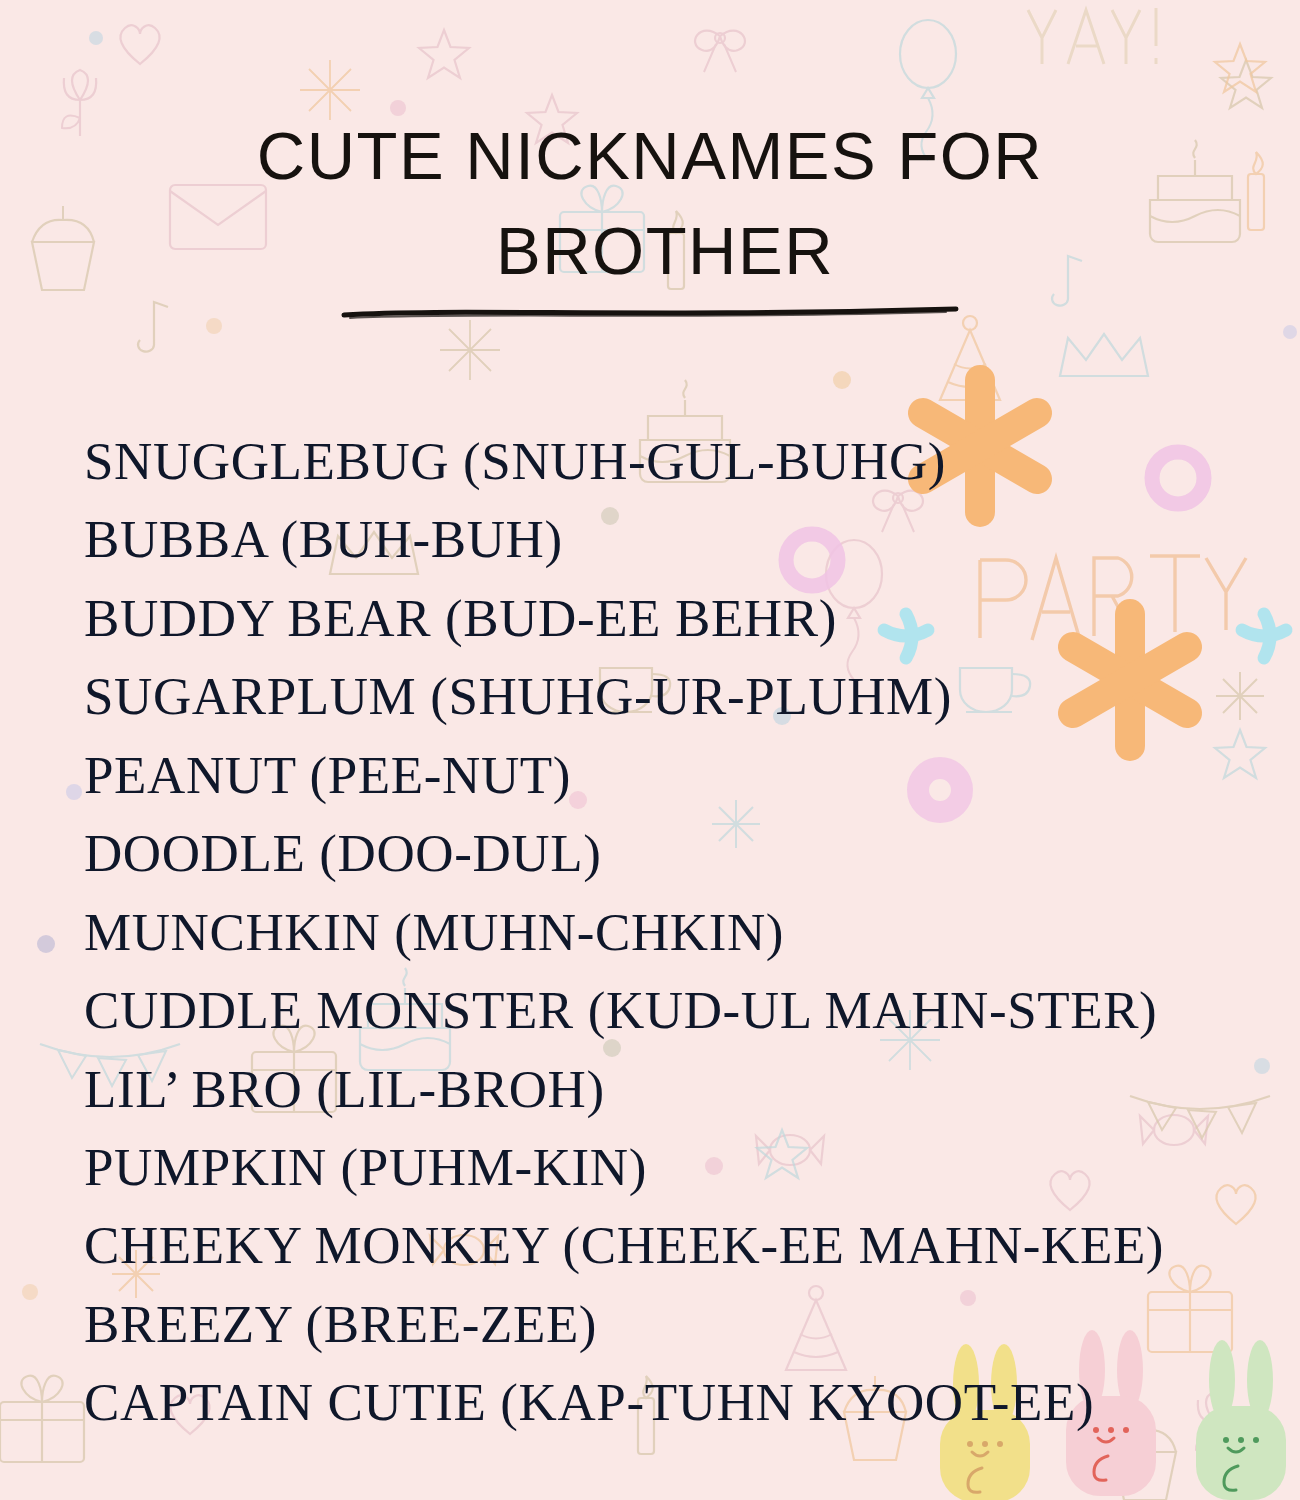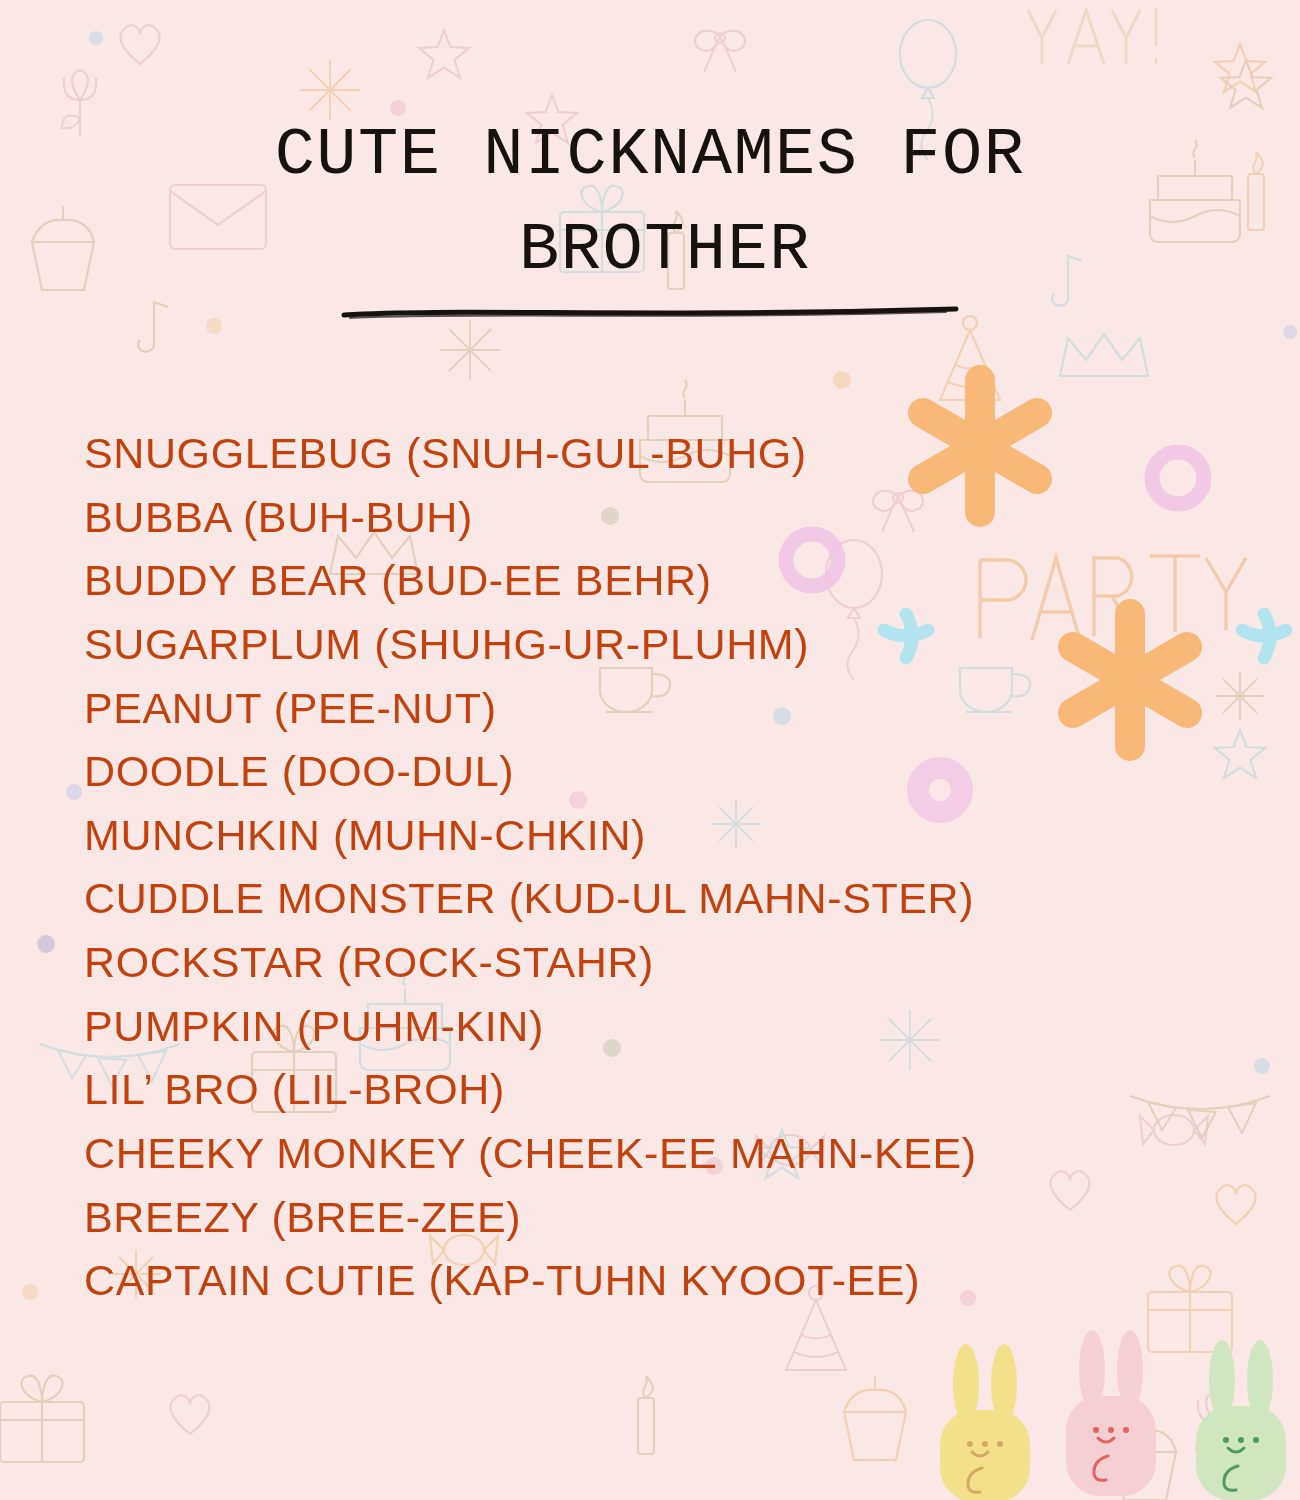--- a/index.html
+++ b/index.html
@@ -44,21 +44,21 @@
   
   .heading-wrap {
     position: absolute;
     top: 108px;
     left: 0;
     width: 1300px;
     text-align: center;
     z-index: 5;
   }
   .title {
-    font-family: Liberation Mono, monospace;
+    font-family: Liberation Sans, sans-serif;
     font-weight: 400;
     font-size: 67px;
     letter-spacing: 1.5px;
     line-height: 1.42;
     color: #16120f;
     margin: 0;
     text-transform: uppercase;
   }
   .title .line2 {
     display: block;
@@ -75,25 +75,25 @@
     position: absolute;
     top: 422px;
     left: 84px;
     width: 1140px;
     z-index: 5;
     margin: 0;
     padding: 0;
     list-style: none;
   }
   .list li {
-    font-family: Liberation Sans, sans-serif;
-    font-size: 43px;
+    font-family: Liberation Serif, serif;
+    font-size: 53px;
     line-height: 1.48;
     letter-spacing: 0.6px;
-    color: #c2410c;
+    color: #0f172a;
     white-space: nowrap;
     text-transform: uppercase;
   }
 
   
   .bunny {
     position: absolute;
     bottom: -6px;
     z-index: 4;
   }
@@ -334,23 +334,22 @@
 
   <ul class="list">
     <li>SNUGGLEBUG (SNUH-GUL-BUHG)</li>
     <li>BUBBA (BUH-BUH)</li>
     <li>BUDDY BEAR (BUD-EE BEHR)</li>
     <li>SUGARPLUM (SHUHG-UR-PLUHM)</li>
     <li>PEANUT (PEE-NUT)</li>
     <li>DOODLE (DOO-DUL)</li>
     <li>MUNCHKIN (MUHN-CHKIN)</li>
     <li>CUDDLE MONSTER (KUD-UL MAHN-STER)</li>
-    <li>ROCKSTAR (ROCK-STAHR)</li>
+    <li>LIL’ BRO (LIL-BROH)</li>
     <li>PUMPKIN (PUHM-KIN)</li>
-    <li>LIL’ BRO (LIL-BROH)</li>
     <li>CHEEKY MONKEY (CHEEK-EE MAHN-KEE)</li>
     <li>BREEZY (BREE-ZEE)</li>
     <li>CAPTAIN CUTIE (KAP-TUHN KYOOT-EE)</li>
   </ul>
 
   <div class="bunny" style="left:930px; bottom:-4px;">
     <svg width="110" height="160" viewBox="0 0 110 160">
       <g fill="#f2e08a">
         <ellipse cx="36" cy="44" rx="13" ry="40"></ellipse>
         <ellipse cx="74" cy="44" rx="13" ry="40"></ellipse>

